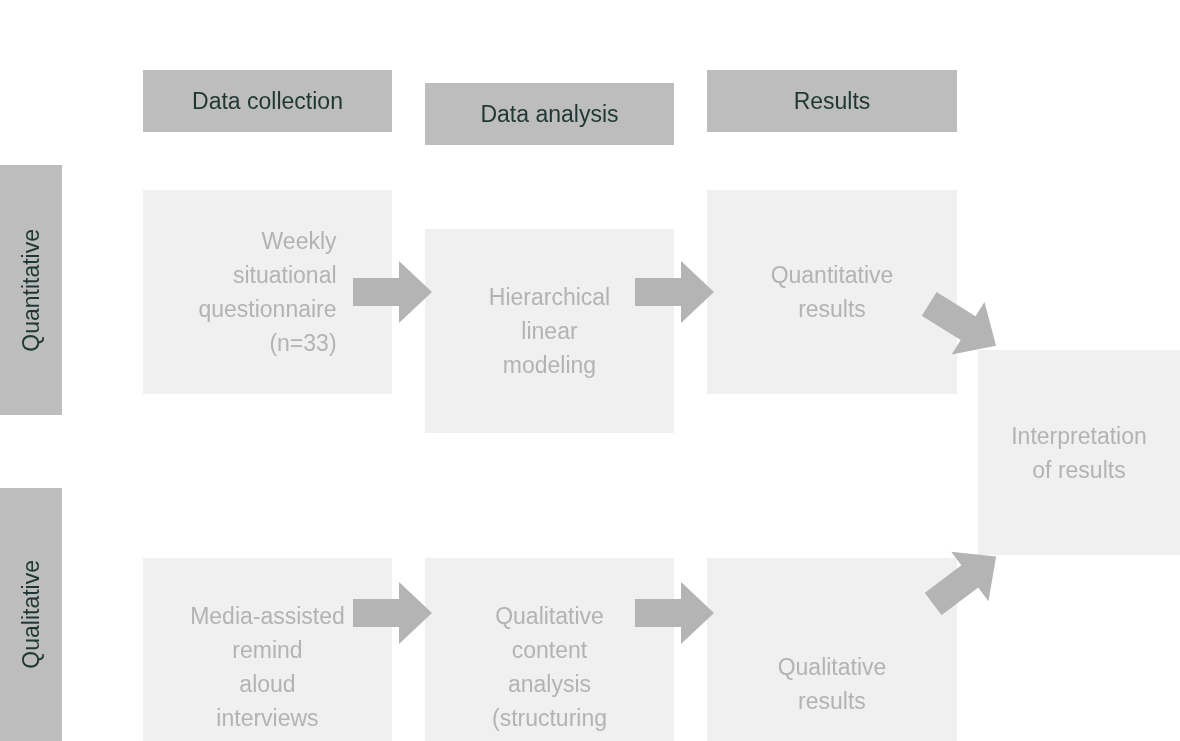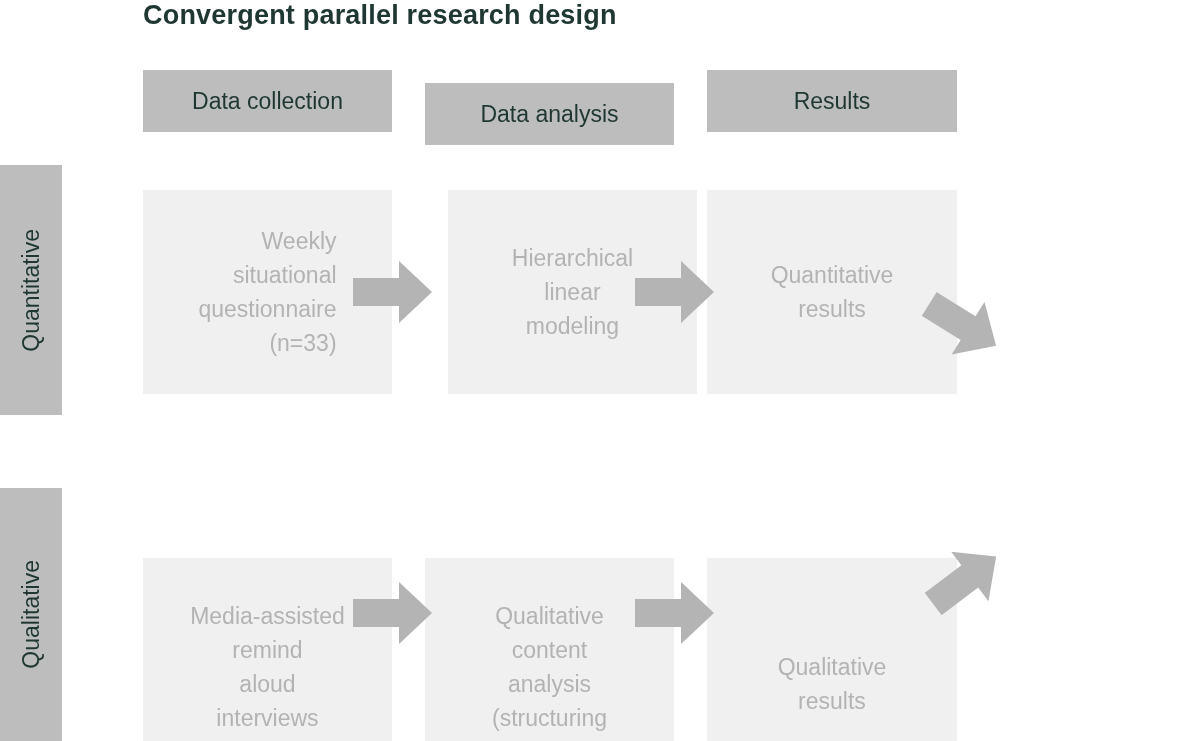--- a/index.html
+++ b/index.html
@@ -69,39 +69,38 @@
     width: 80px; height: 64px;
   }
   .r1 .cell { top: 190px; height: 204px; }
   .r2 .cell { top: 510px; height: 251px; margin-top: 48px; }
 </style>
 </head>
 <body>
 
 <div id="canvas">
 
-  <div class="title">Convergent parallel research design</div>
 
   <div class="col-header" style="left:143px;">Data collection</div>
   <div class="col-header" style="left:425px;margin-top:13px;">Data analysis</div>
   <div class="col-header" style="left:707px; width:250px;">Results</div>
 
   <div class="row-label" style="top:165px; height:250px;">
     <span class="vtext">Quantitative</span>
   </div>
   <div class="row-label" style="top:488px; height:253px;">
     <span class="vtext">Qualitative</span>
   </div>
 
   <div class="r1">
     <div class="cell" style="left:143px;text-align:right;">Weekly
 situational
 questionnaire
 (n=33)</div>
-    <div class="cell" style="left:448px;">Hierarchical
+    <div class="cell" style="left:425px;margin-top:39px;">Hierarchical
 linear
 modeling</div>
     <div class="cell" style="left:707px; width:250px;">Quantitative
 results</div>
   </div>
 
   <div class="r2">
     <div class="cell" style="left:143px;">Media-assisted
 remind
 aloud
@@ -109,20 +108,22 @@
 (n=6)</div>
     <div class="cell" style="left:425px;">Qualitative
 content
 analysis
 (structuring
 approach)</div>
     <div class="cell" style="left:707px; width:250px;">Qualitative
 results</div>
   </div>
 
+  <div class="cell-final">Interpretation
+of results</div>
 
   <svg class="arrow" style="left:353px; top:260px;" viewBox="0 0 80 64">
     <polygon points="0,18 46,18 46,1 79,32 46,63 46,46 0,46" fill="#b4b4b4"></polygon>
   </svg>
   <svg class="arrow" style="left:635px; top:260px;" viewBox="0 0 80 64">
     <polygon points="0,18 46,18 46,1 79,32 46,63 46,46 0,46" fill="#b4b4b4"></polygon>
   </svg>
   <svg class="arrow" style="left:353px; top:581px;" viewBox="0 0 80 64">
     <polygon points="0,18 46,18 46,1 79,32 46,63 46,46 0,46" fill="#b4b4b4"></polygon>
   </svg>

